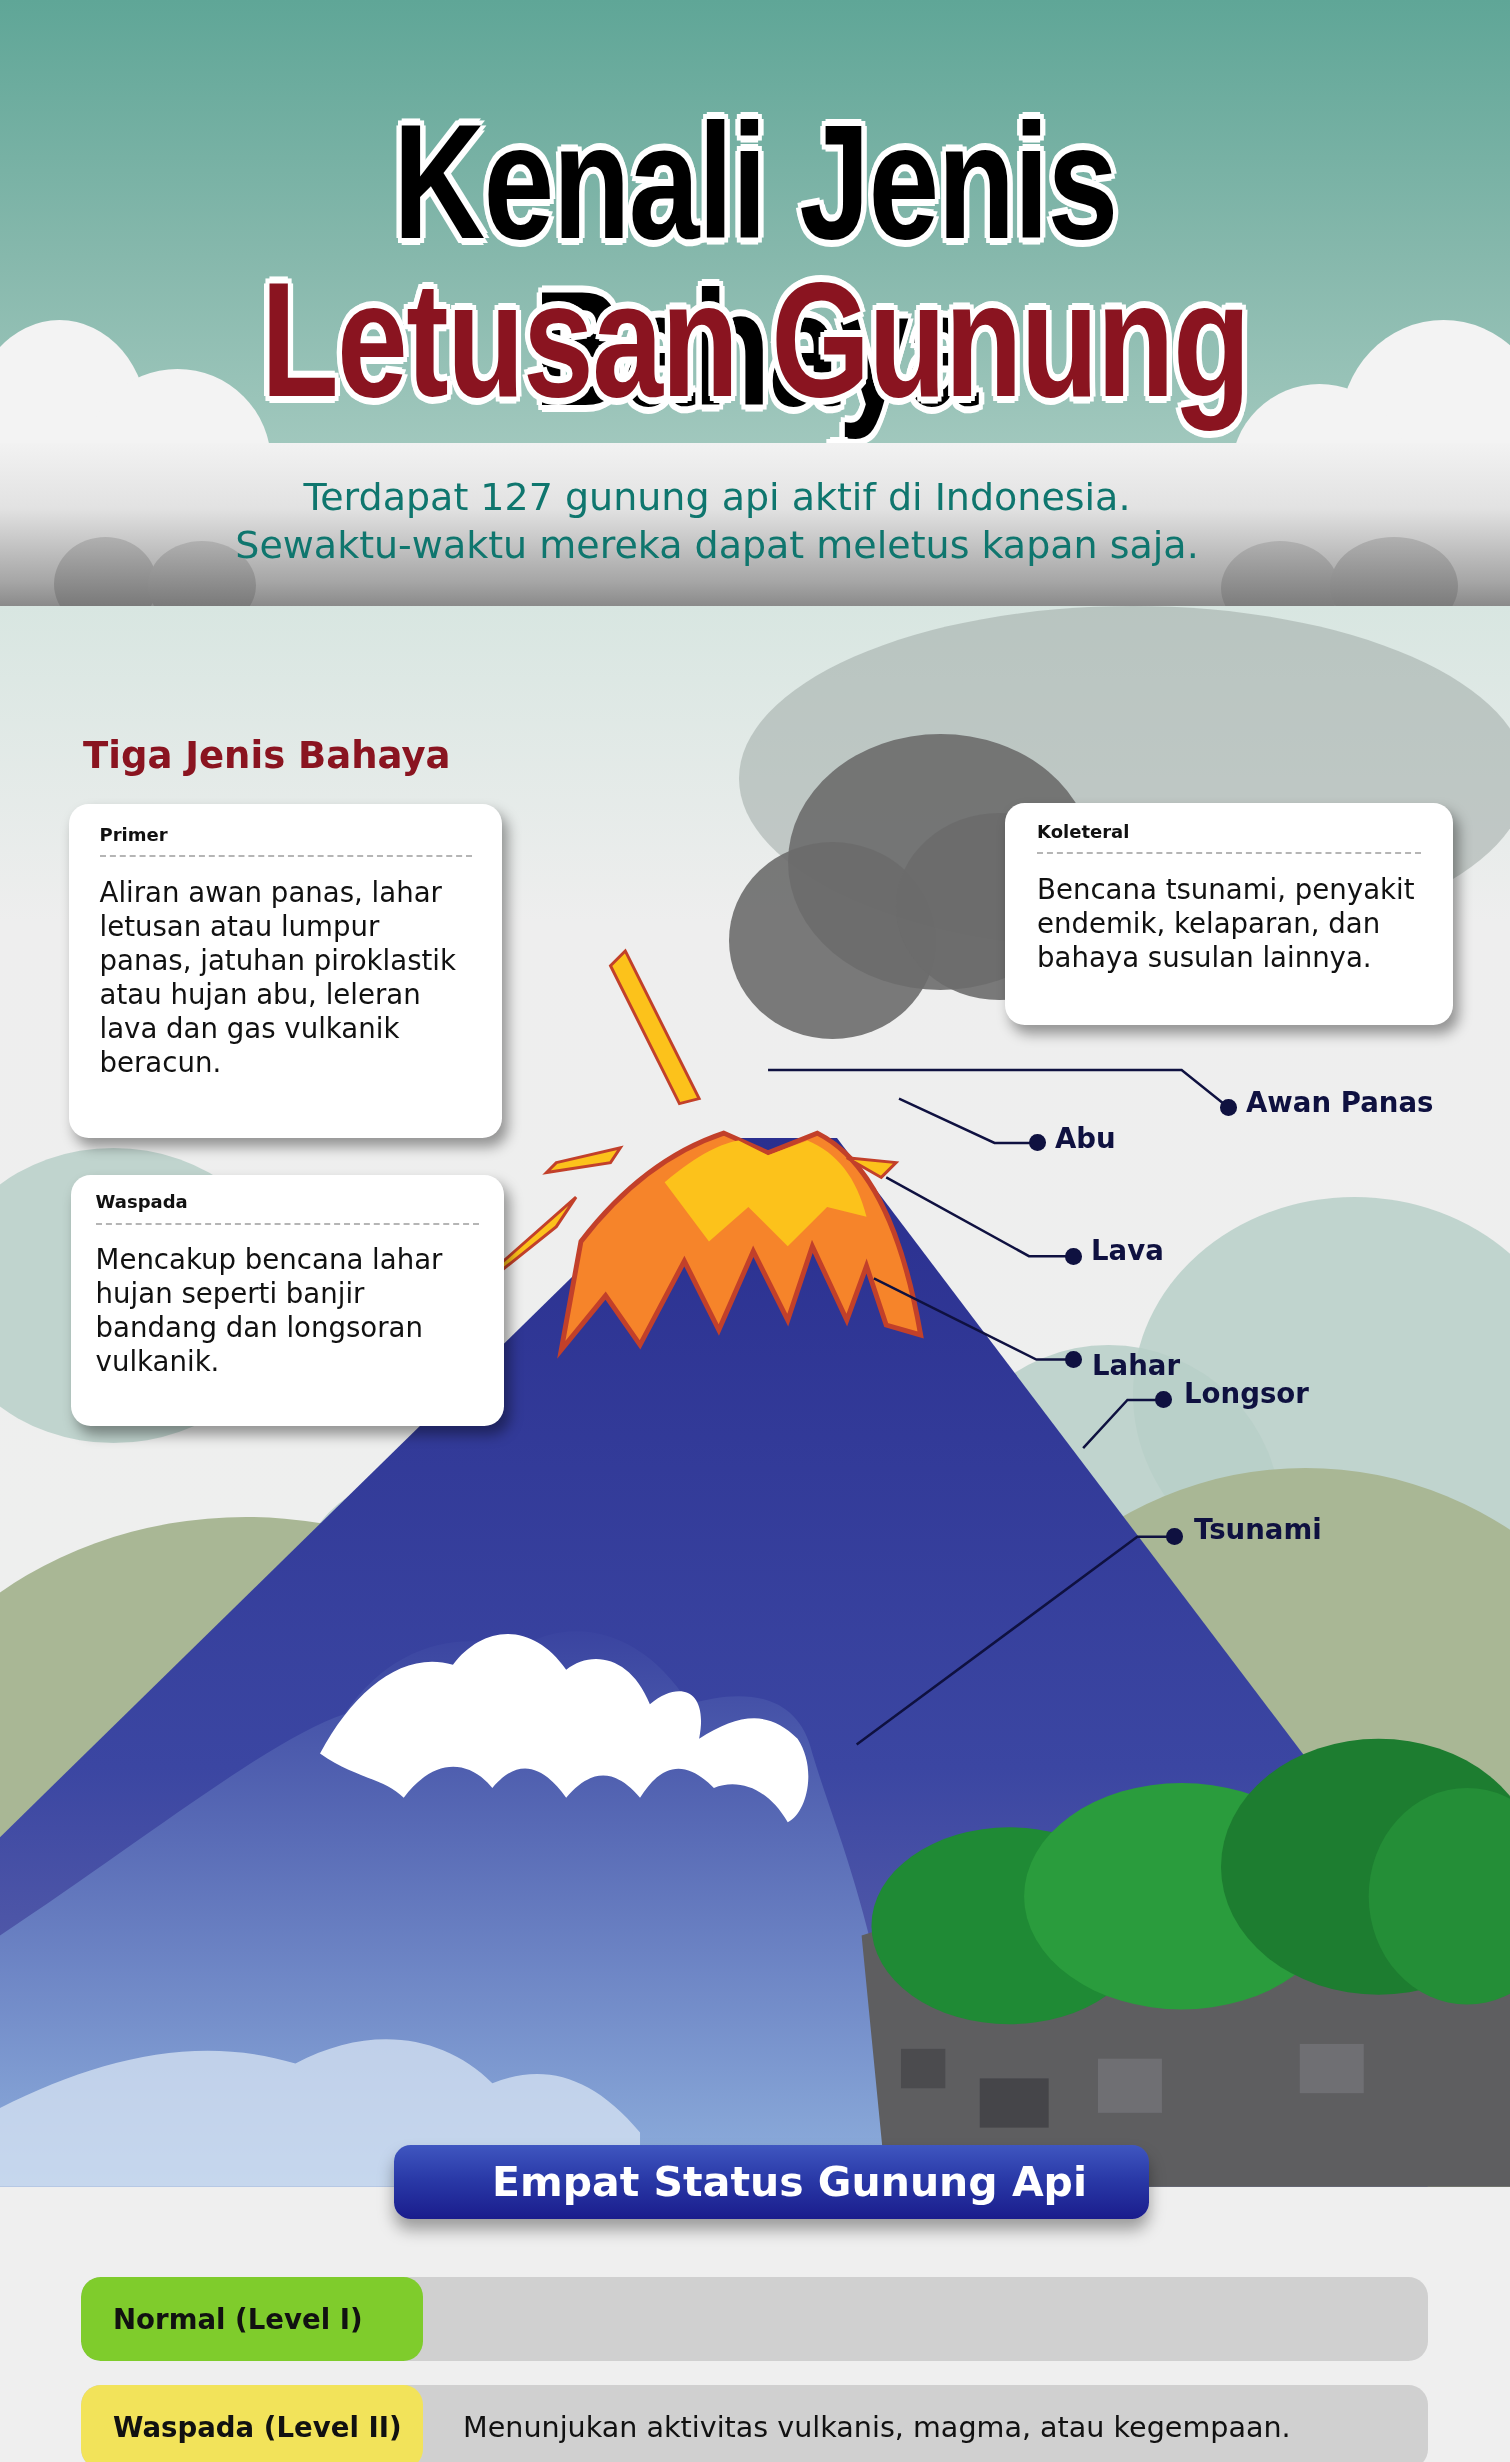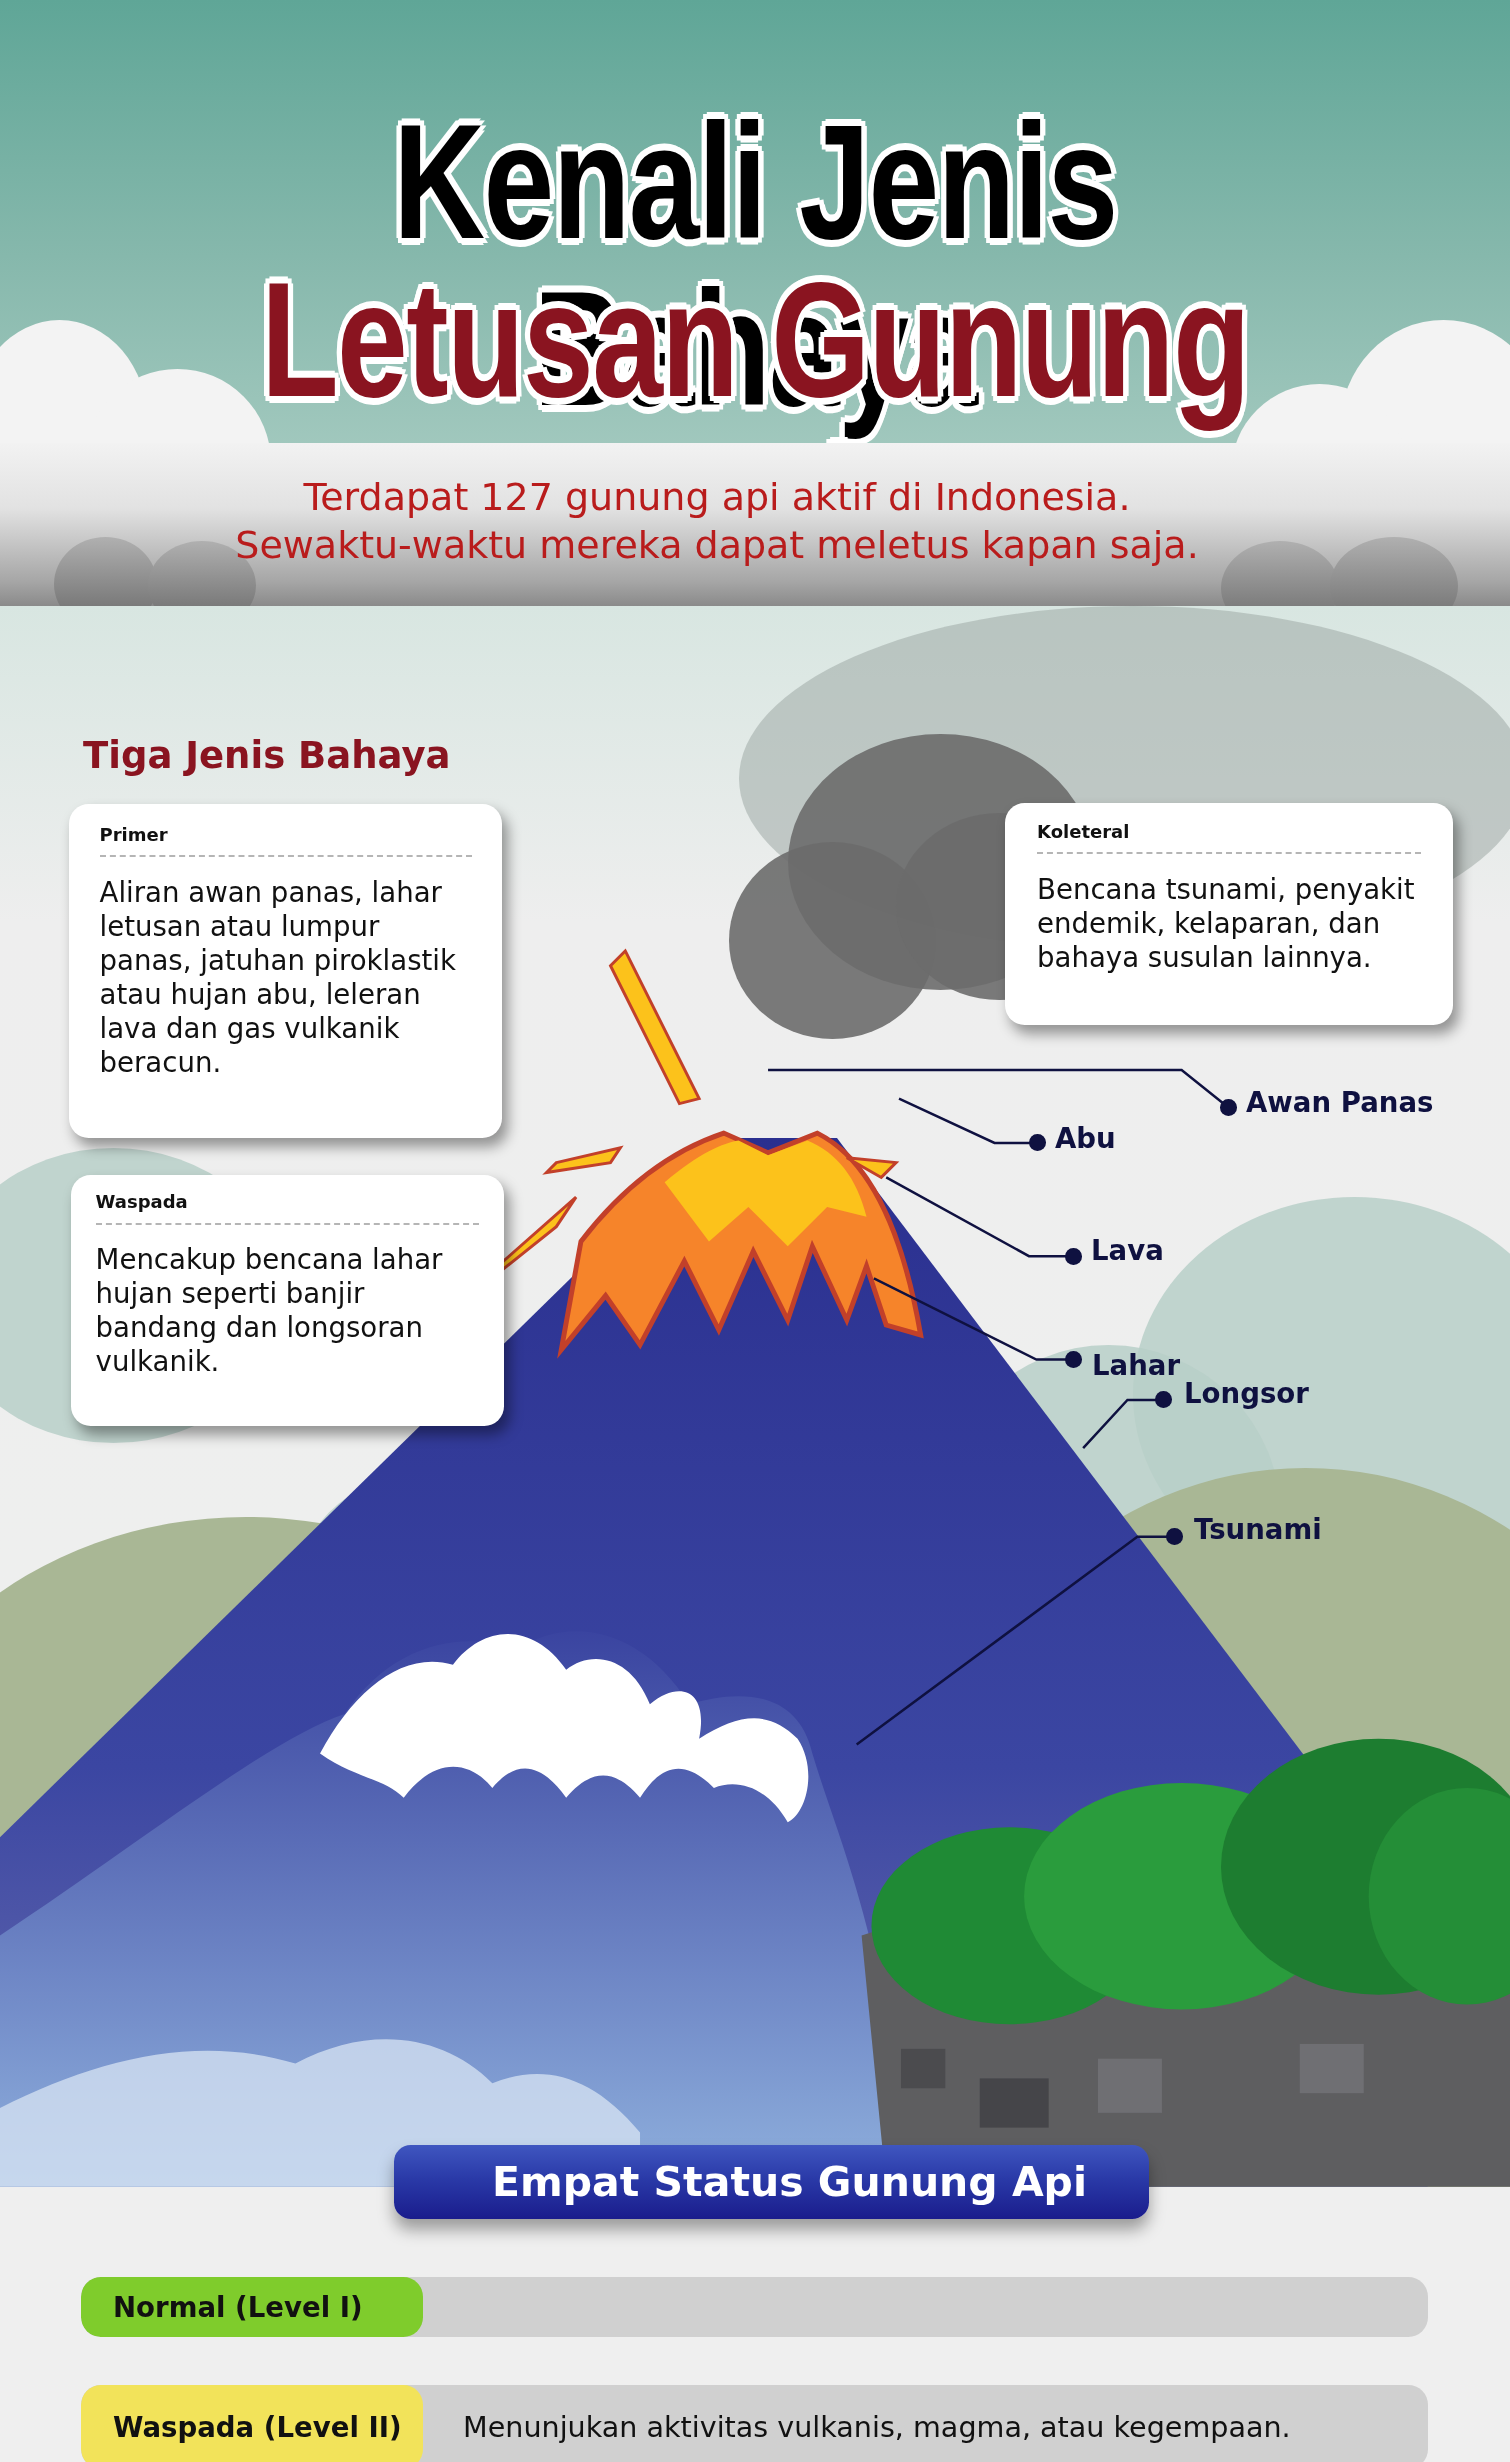--- a/index.html
+++ b/index.html
@@ -6,21 +6,21 @@
   body { width:1510px; height:2928px; position:relative; overflow:hidden; background:#efefef; font-family:"DejaVu Sans", sans-serif; }
   .abs { position:absolute; }
   
   #sky { left:0; top:0; width:1510px; height:640px; background:linear-gradient(#5fa697 0%, #86b8ac 40%, #bcd8cf 100%); }
   .cloud { position:absolute; border-radius:50%; background:#f3f3f3; }
   #band { left:0; top:443px; width:1510px; height:163px; background:linear-gradient(#f2f2f2 0%, #e2e2e2 40%, #a6a6a6 85%, #8a8a8a 100%); }
   .band-bump { position:absolute; border-radius:50%; background:linear-gradient(#b0b0b0, #666); }
   .title { left:0; width:1510px; text-align:center; font-family:"Liberation Sans", sans-serif; font-weight:bold; letter-spacing:-2px; transform:scaleX(0.78); transform-origin:center; }
   #title1 { top:98px; font-size:163px; line-height:167px; color:#000; -webkit-text-stroke:0; text-shadow: 0 0 0 #fff, 6.9px 0 0 #fff, -6.9px 0 0 #fff, 0 6.9px 0 #fff, 0 -6.9px 0 #fff, 4.9px 4.9px 0 #fff, -4.9px 4.9px 0 #fff, 4.9px -4.9px 0 #fff, -4.9px -4.9px 0 #fff; }
   #title2 { top:256px; font-size:163px; line-height:167px; color:#8a1420; text-shadow: 6.9px 0 0 #fff, -6.9px 0 0 #fff, 0 6.9px 0 #fff, 0 -6.9px 0 #fff, 4.9px 4.9px 0 #fff, -4.9px 4.9px 0 #fff, 4.9px -4.9px 0 #fff, -4.9px -4.9px 0 #fff; }
-  #subtitle { left:0; top:473px; width:1434px; text-align:center; font-size:38px; line-height:48px; color:#b91c1c; }
+  #subtitle { left:0; top:473px; width:1434px; text-align:center; font-size:38px; line-height:48px; color:#0f766e; }
   
   #scene { left:0; top:606px; width:1510px; height:1581px; background:linear-gradient(#d8e6e1 0%, #eeeeee 20%, #eef0ee 100%); overflow:hidden; }
   .smoke { position:absolute; border-radius:50%; background:#6b6b6b; opacity:0.9; }
   .smoke-light { position:absolute; border-radius:50%; background:#9ea9a6; opacity:0.55; }
   .bgcloud { position:absolute; border-radius:50%; background:#b7cfc8; opacity:0.85; }
   .hill { position:absolute; border-radius:50% 50% 0 0; background:#a9b795; }
   #card-primer, #card-sekunder, #card-koleteral { background:#fff; border-radius:19.7px; box-shadow: 5.9px 8.9px 12.8px rgba(0,0,0,0.38); }
   .card-title { font-weight:bold; font-size:18px; color:#111; }
   .card-dash { border-top:2px dashed #b5b5b5; margin:10.8px 0 18.7px 0; }
   .card-body { font-size:27.6px; line-height:34px; color:#111; }
@@ -146,20 +146,20 @@
 </div>
 
 <div id="card-koleteral" class="abs" style="left:1005px;top:803px;width:448px;height:222px;padding:17.7px 32px;box-sizing:border-box;">
   <div class="card-title">Koleteral</div>
   <div class="card-dash"></div>
   <div class="card-body">Bencana tsunami, penyakit endemik, kelaparan, dan bahaya susulan lainnya.</div>
 </div>
 
 <div id="status-header" class="abs">Empat Status Gunung Api</div>
 
-<div class="status-row" style="top:2277px;height:60px;">
+<div class="status-row" style="top:2277px;height:84px;">
   <div class="status-label" style="background:#7fcc2c;">Normal (Level I)</div>
 </div>
 <div class="status-row" style="top:2385px;height:84px;">
   <div class="status-label" style="background:#f2e35a;">Waspada (Level II)</div>
   <div class="status-desc">Menunjukan aktivitas vulkanis, magma, atau kegempaan.</div>
 </div>
 
 
 </body></html>

